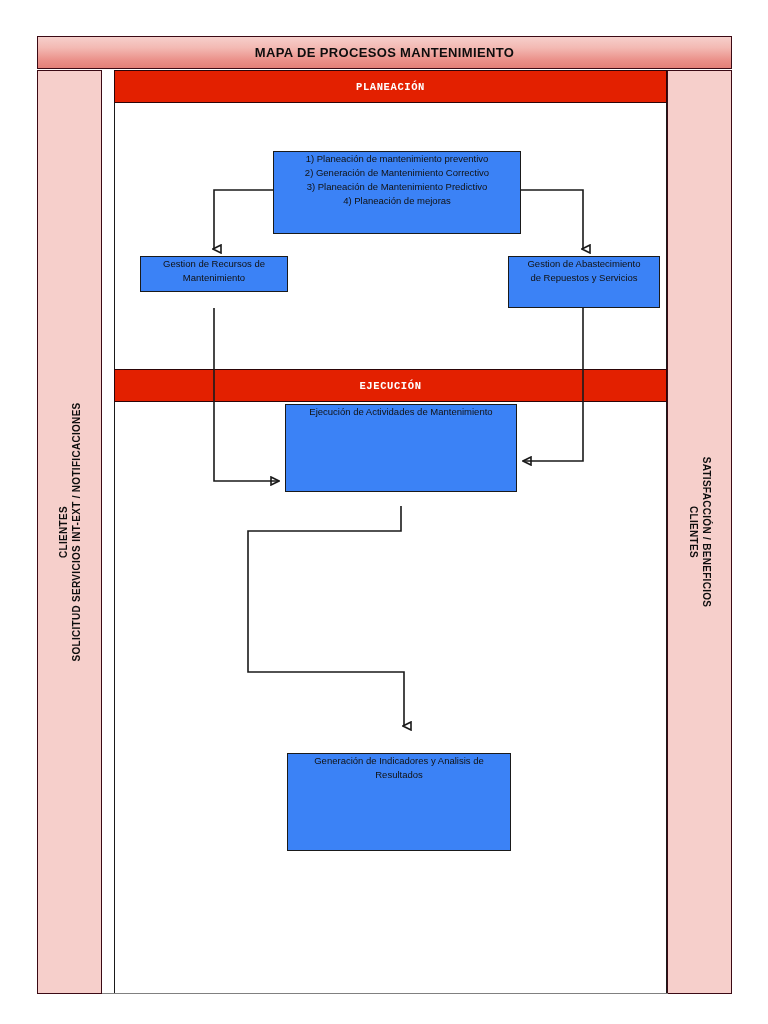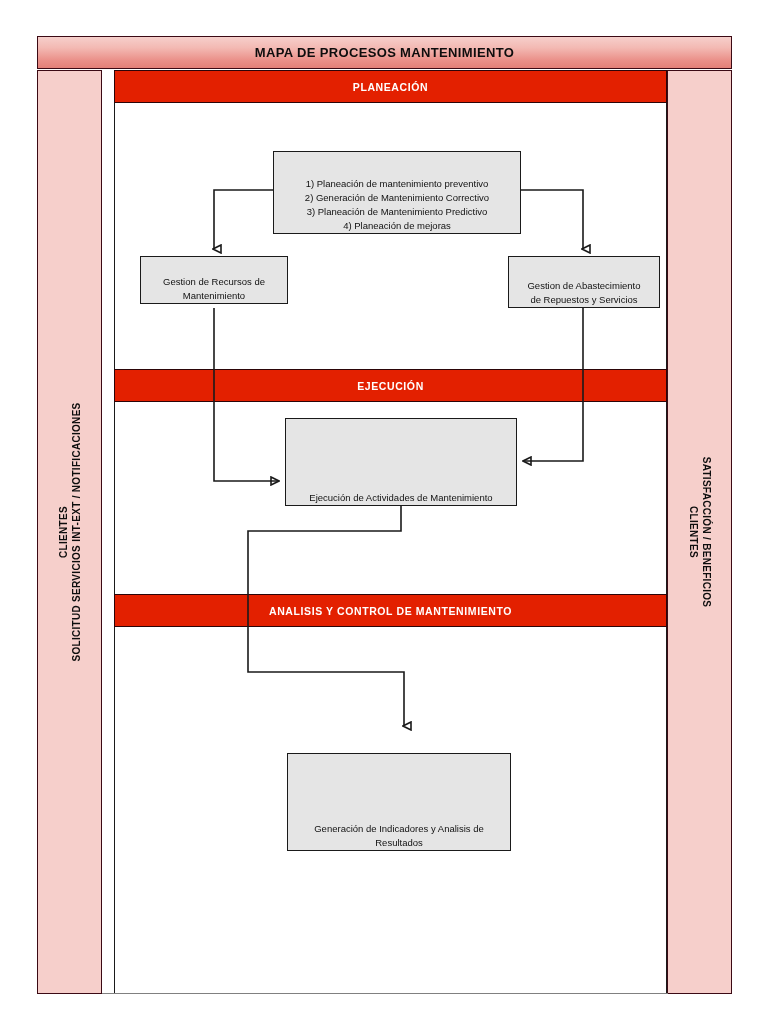--- a/index.html
+++ b/index.html
@@ -103,49 +103,50 @@
     align-items: center;
     justify-content: center;
     z-index: 5;
   }
   .band .label {
     font-size: 10.5px;
     font-weight: bold;
     color: #ffffff;
     letter-spacing: 0.6px;
     white-space: nowrap;
+    font-family: Liberation Mono, monospace;
   }
   .band.planeacion { top: 70px; }
   .band.ejecucion  { top: 369px; align-items: center; }
   .band.analisis   { top: 594px; }
 
   
   .pbox {
     position: absolute;
     box-sizing: border-box;
     border: 1.5px solid #1a1a1a;
-    background: #e5e5e5;
+    background: #3b82f6;
     display: flex;
-    align-items: flex-end;
+    align-items: flex-start;
     justify-content: center;
     text-align: center;
     z-index: 6;
   }
   .pbox .label {
     font-size: 9.5px;
     color: #111111;
     line-height: 14px;
     padding: 0 6px;
     white-space: pre-line;
   }
 
   #box-planificacion { left: 273px; top: 151px; width: 248px; height: 83px; }
-  #box-recursos      { left: 140px; top: 256px; width: 148px; height: 48px; }
+  #box-recursos      { left: 140px; top: 256px; width: 148px; height: 36px; }
   #box-abastecimiento{ left: 508px; top: 256px; width: 152px; height: 52px; }
-  #box-ejecucion     { left: 285px; top: 418px; width: 232px; height: 88px; }
+  #box-ejecucion     { left: 285px; top: 404px; width: 232px; height: 88px; }
   #box-indicadores   { left: 287px; top: 733px; width: 224px; height: 98px; margin-top: 20px; }
 
   
   #connectors {
     position: absolute;
     left: 0;
     top: 0;
     width: 768px;
     height: 1024px;
     pointer-events: none;
@@ -218,23 +219,20 @@
 
     <polyline points="401,506 401,531 248,531 248,672 404,672 404,726" marker-end="url(#arrow-down)"></polyline>
   </svg>
 
   <div class="band planeacion">
     <span class="label">PLANEACIÓN</span>
   </div>
   <div class="band ejecucion">
     <span class="label">EJECUCIÓN</span>
   </div>
-  <div class="band analisis">
-    <span class="label">ANALISIS Y CONTROL DE MANTENIMIENTO</span>
-  </div>
 
   <div class="pbox" id="box-planificacion">
     <span class="label">1) Planeación de mantenimiento preventivo
 2) Generación de Mantenimiento Correctivo
 3) Planeación de Mantenimiento Predictivo
 4) Planeación de mejoras</span>
   </div>
 
   <div class="pbox" id="box-recursos">
     <span class="label">Gestion de Recursos de

